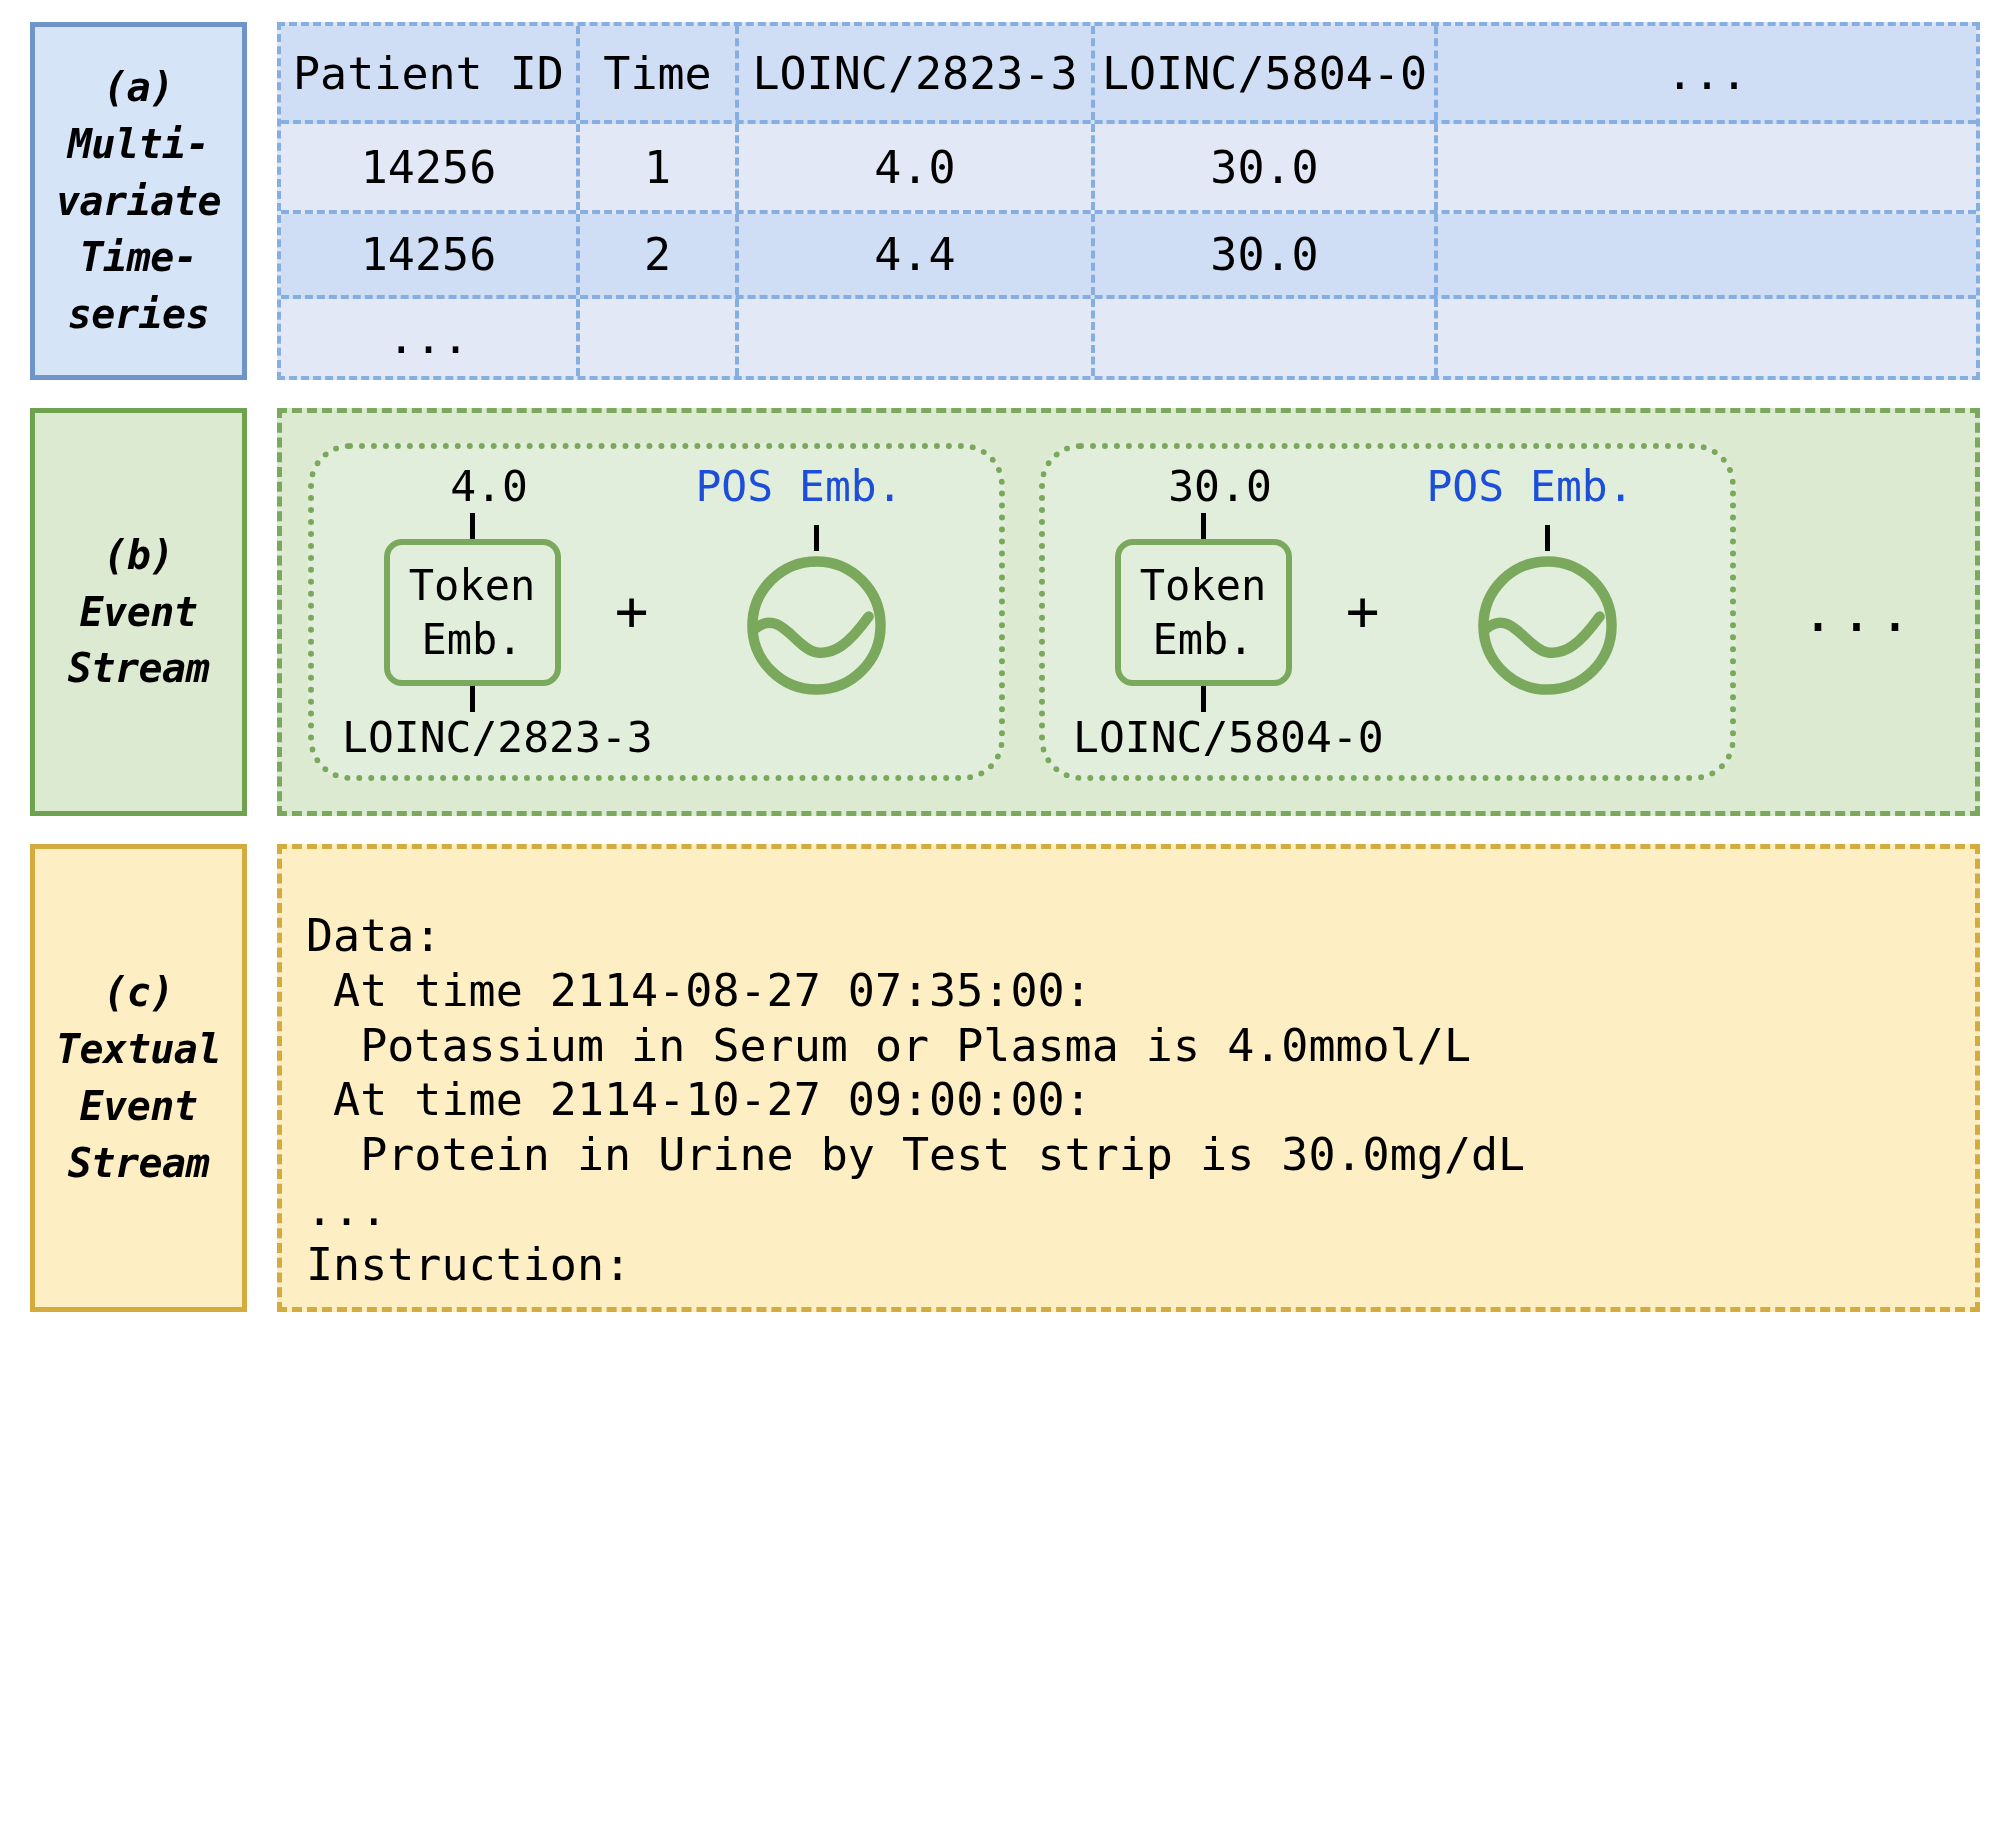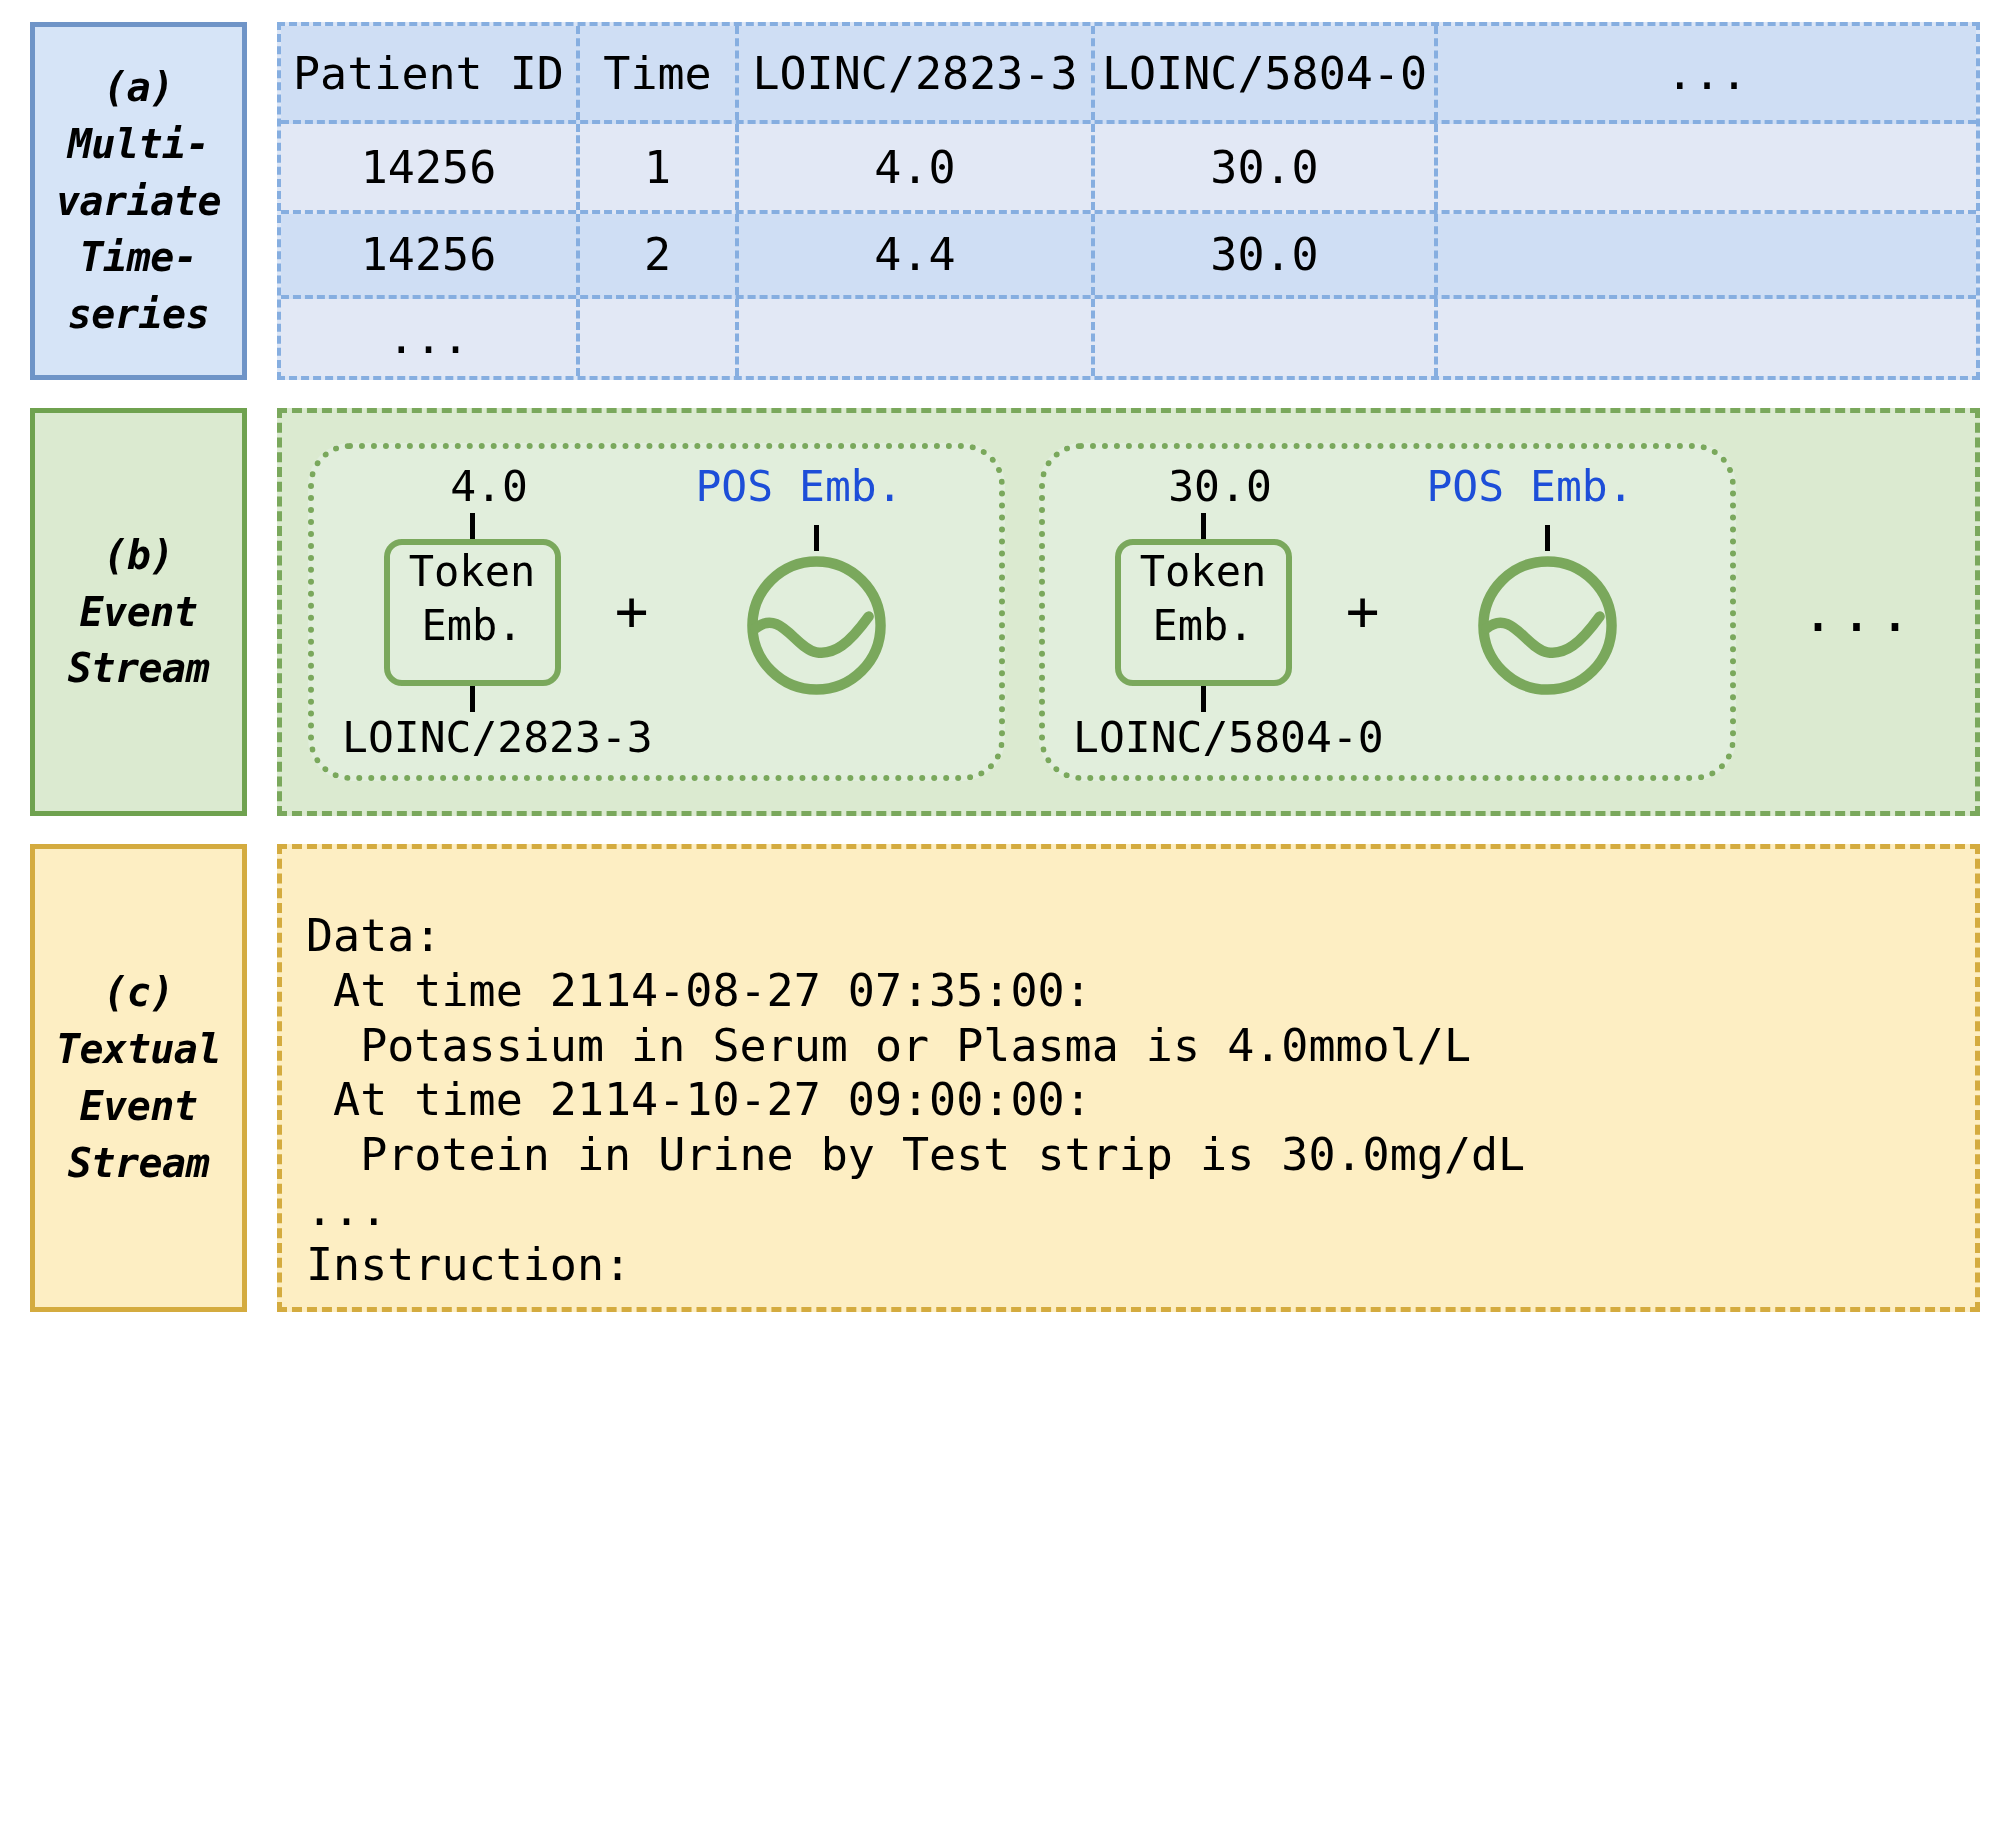--- a/index.html
+++ b/index.html
@@ -164,20 +164,21 @@
 
   .token-box {
     width: 177px;
     height: 147px;
     border: 6px solid #7aa85c;
     border-radius: 18px;
     background: #e1eedc;
     display: flex;
     flex-direction: column;
     align-items: center;
+    justify-content: center;
     font-family: "DejaVu Sans Mono", monospace;
     font-size: 42px;
     line-height: 1.28;
     color: #000;
   }
 
   .plus-sign {
     width: 70px;
     text-align: center;
     font-family: "DejaVu Sans Mono", monospace;

